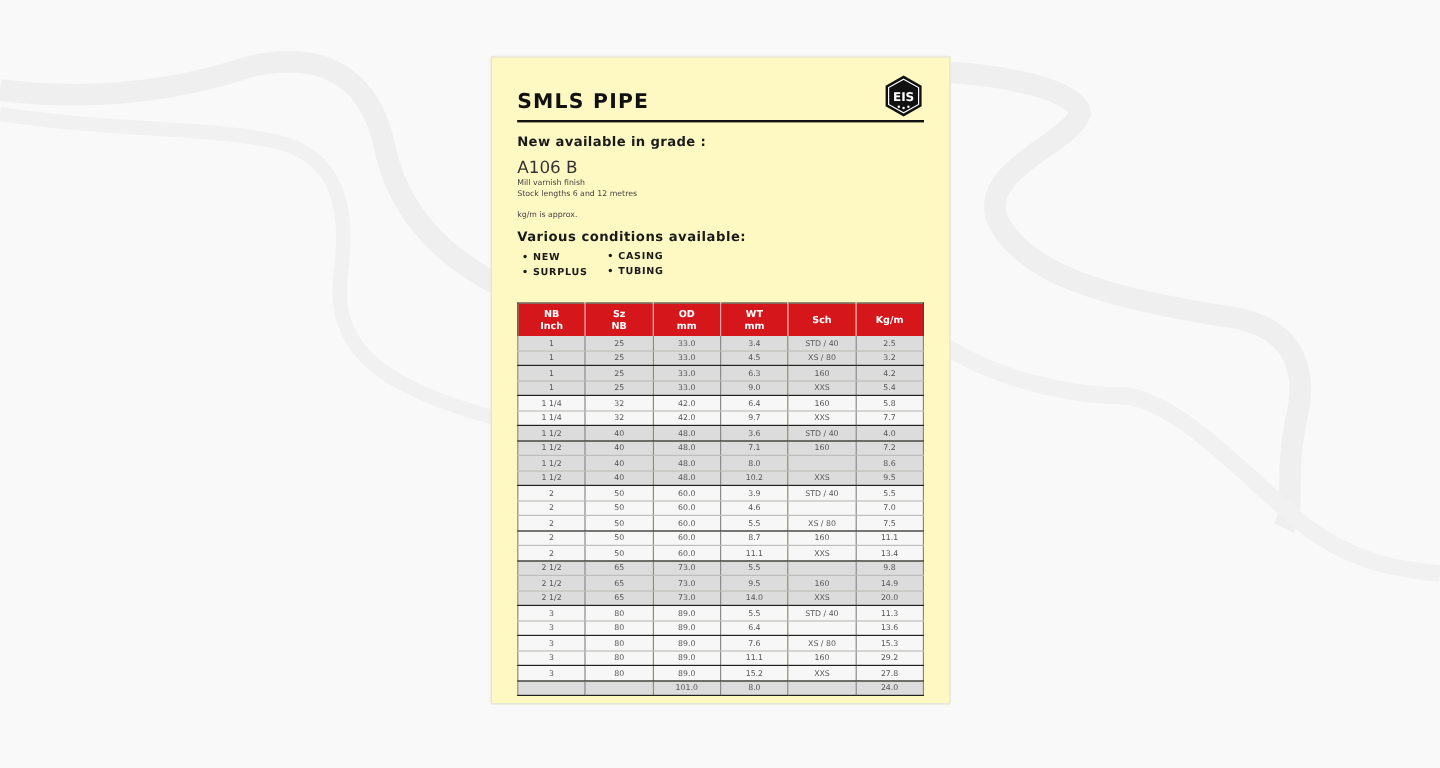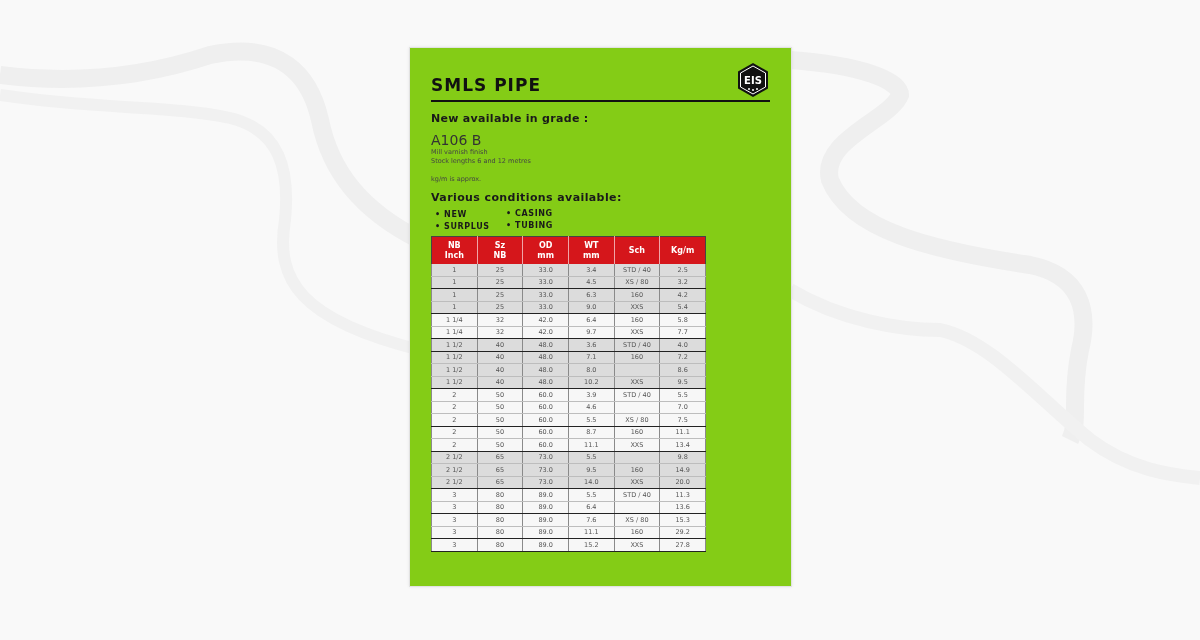--- a/index.html
+++ b/index.html
@@ -4,21 +4,21 @@
   <style>
     html, body { margin: 0; padding: 0; }
     body {
       width: 1200px; height: 640px; overflow: hidden;
       background: #f9f9f9; position: relative;
       font-family: "DejaVu Sans", sans-serif;
     }
     .bg-swirl { position: absolute; left: 0; top: 0; width: 1200px; height: 640px; }
     .sheet {
       position: absolute; left: 409px; top: 47px; width: 381px; height: 538px;
-      background: #84cc16; border: 1px solid #e2e2e2;
+      background: #fef9c3; border: 1px solid #e2e2e2;
       box-shadow: 0 0 3px rgba(0,0,0,0.08);
     }
     .title {
       position: absolute; left: 21px; top: 27px;
       font-size: 17px; font-weight: bold; letter-spacing: 1px; color: #111;
     }
     .logo { position: absolute; left: 326px; top: 14px; width: 34px; height: 36px; }
     .rule {
       position: absolute; left: 21px; top: 52px; width: 339px; height: 2px; background: #111;
     }
@@ -35,21 +35,21 @@
     .cond-heading {
       position: absolute; left: 21px; top: 143px; font-size: 11px; font-weight: bold;
       color: #1a1a1a; letter-spacing: 0.4px;
     }
     .bullets {
       position: absolute; top: 161px; font-size: 8px; font-weight: bold; color: #1a1a1a;
       letter-spacing: 0.6px; line-height: 12px;
     }
     .bullets div::before { content: "• "; }
     table.pipe {
-      position: absolute; left: 21px; top: 188px; width: 275px;
+      position: absolute; left: 21px; top: 204px; width: 339px;
       border-collapse: collapse; table-layout: fixed;
       font-size: 6.5px; color: #555;
     }
     table.pipe th {
       background: #d5161b; color: #fff; font-size: 8px; font-weight: bold;
       height: 27px; line-height: 10px; border-left: 1px solid #f0a5a7; border-right: 1px solid #f0a5a7;
       padding: 0;
     }
     table.pipe th:first-child { border-left: none; }
     table.pipe th:last-child { border-right: none; }
@@ -291,15 +291,23 @@
           <td>29.2</td>
         </tr>
         <tr class="white bb">
           <td>3</td>
           <td>80</td>
           <td>89.0</td>
           <td>15.2</td>
           <td>XXS</td>
           <td>27.8</td>
         </tr>
+        <tr class="grey bb">
+          <td></td>
+          <td></td>
+          <td>101.0</td>
+          <td>8.0</td>
+          <td></td>
+          <td>24.0</td>
+        </tr>
       </tbody>
   </table>
 </div>
 
 </body></html>

